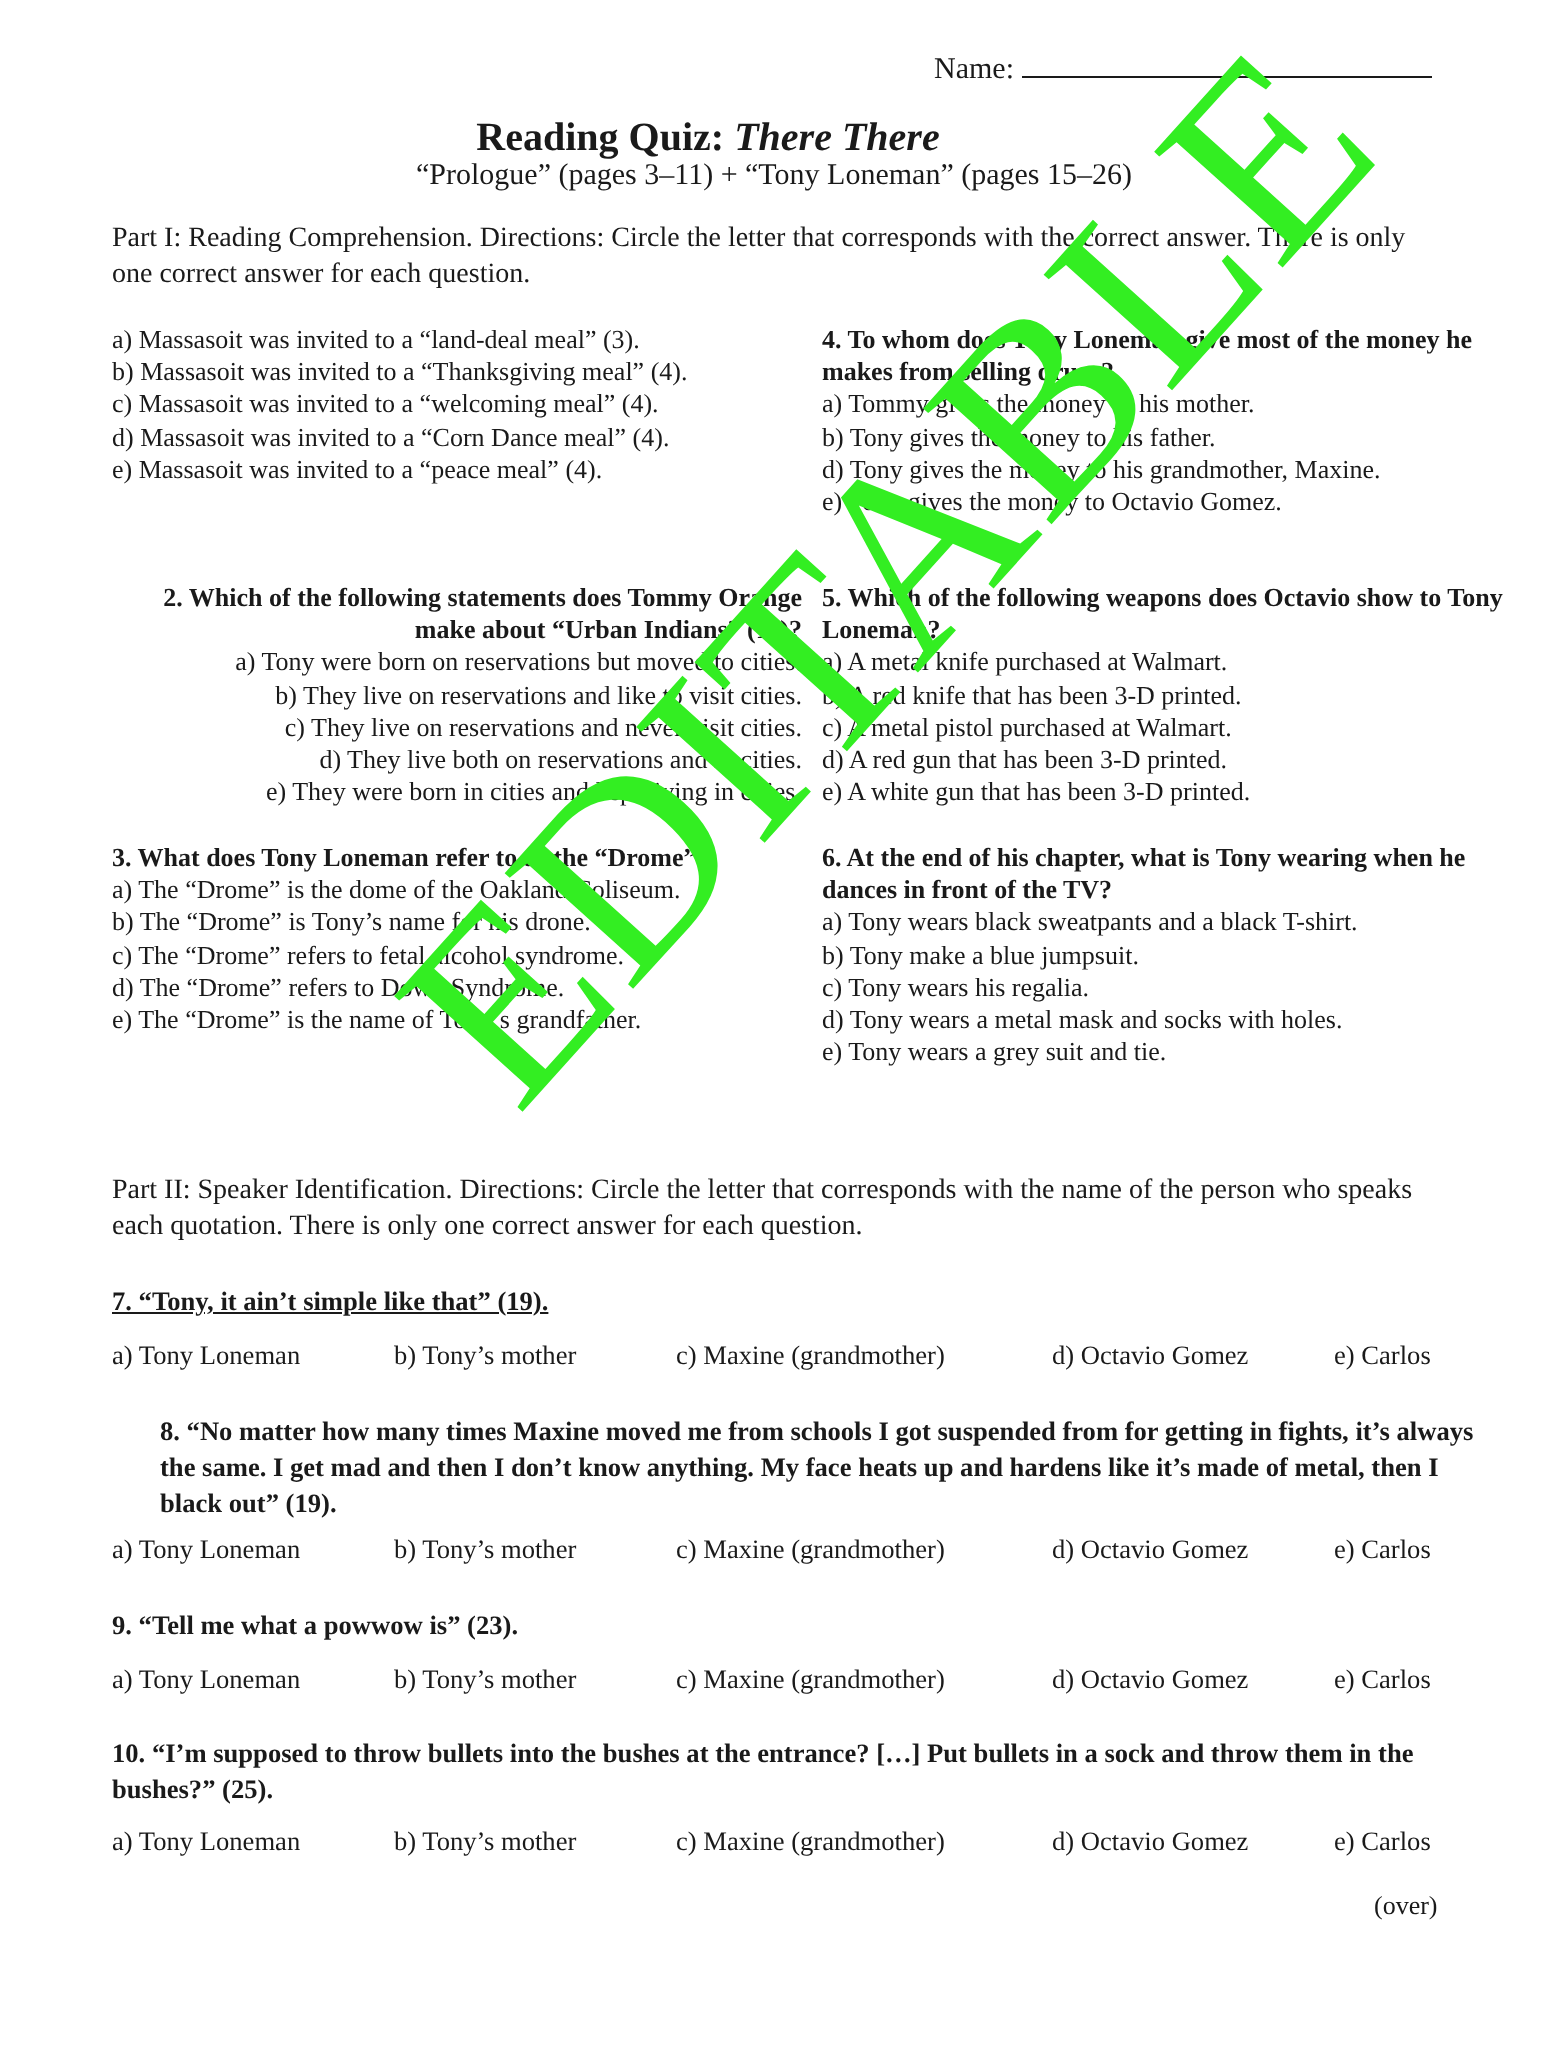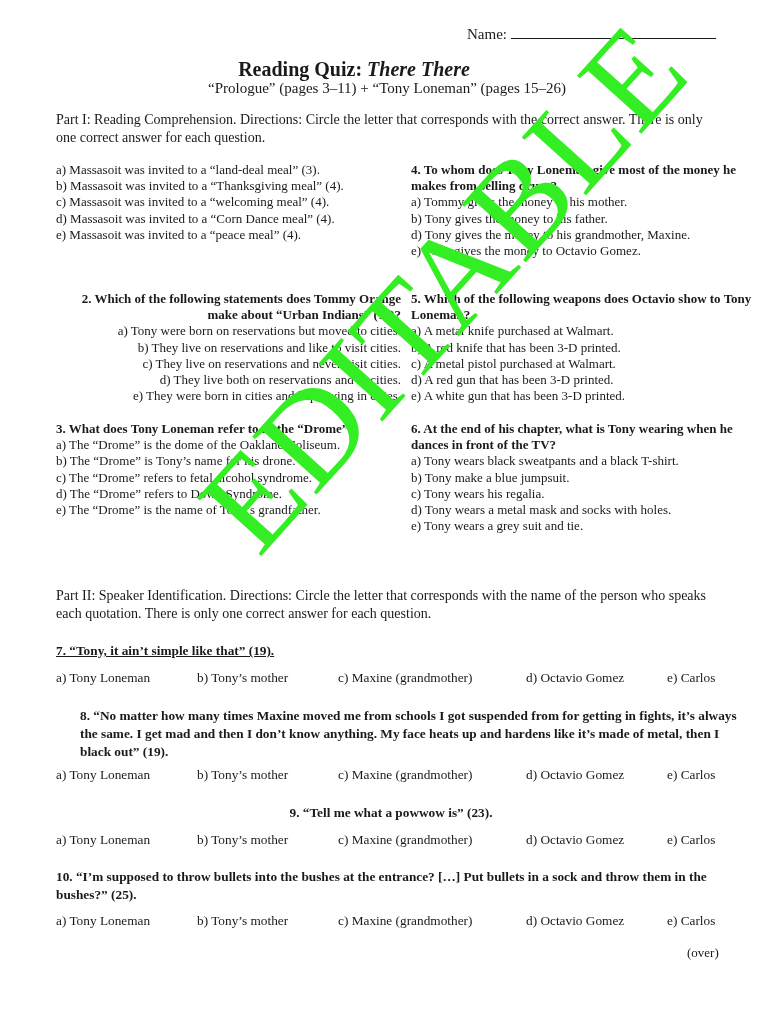--- a/index.html
+++ b/index.html
@@ -151,21 +151,21 @@
 
   <div class="speaker-q" style="top:707px;margin-left:24px;">8. “No matter how many times Maxine moved me from schools I got suspended from for getting in fights, it’s always the same. I get mad and then I don’t know anything. My face heats up and hardens like it’s made of metal, then I black out” (19).</div>
   <div class="answers-row" style="top:767px;">
     <span style="left:0px;">a) Tony Loneman</span>
     <span style="left:141px;">b) Tony’s mother</span>
     <span style="left:282px;">c) Maxine (grandmother)</span>
     <span style="left:470px;">d) Octavio Gomez</span>
     <span style="left:611px;">e) Carlos</span>
   </div>
 
-  <div class="speaker-q" style="top:804px;text-align:center;">9. “Tell me what a powwow is” (23).</div>
+  <div class="speaker-q" style="top:804px;">9. “Tell me what a powwow is” (23).</div>
   <div class="answers-row" style="top:832px;">
     <span style="left:0px;">a) Tony Loneman</span>
     <span style="left:141px;">b) Tony’s mother</span>
     <span style="left:282px;">c) Maxine (grandmother)</span>
     <span style="left:470px;">d) Octavio Gomez</span>
     <span style="left:611px;">e) Carlos</span>
   </div>
 
   <div class="speaker-q" style="top:868px;">10. “I’m supposed to throw bullets into the bushes at the entrance? […] Put bullets in a sock and throw them in the bushes?” (25).</div>
   <div class="answers-row" style="top:913px;">

